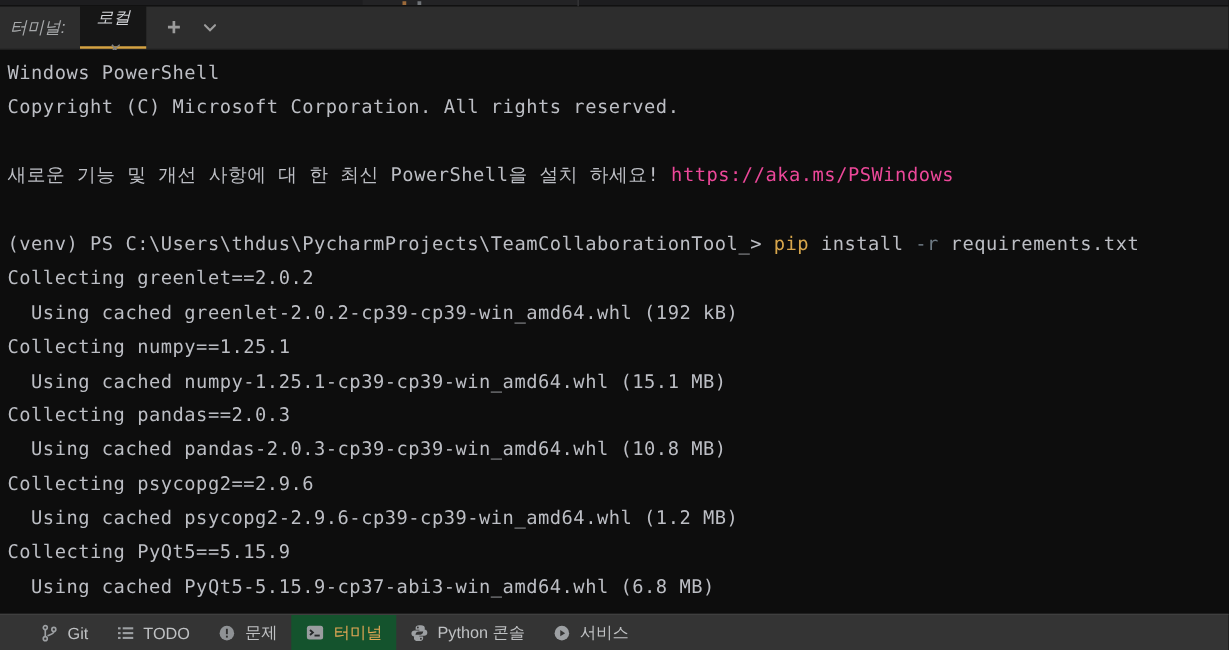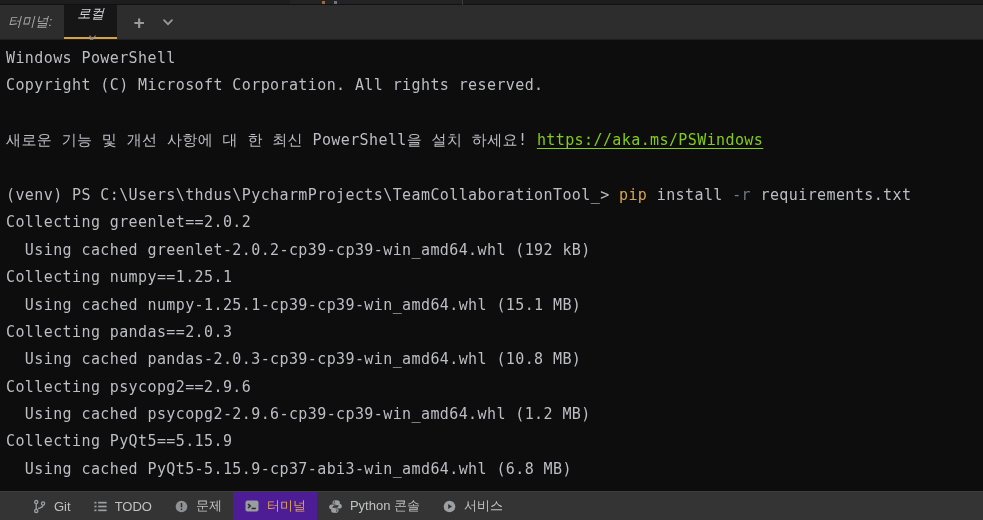--- a/index.html
+++ b/index.html
@@ -22,29 +22,29 @@
   .tab-close { color:#828282; font-size:12px; line-height:1; padding-top:1px; }
   .bar-icon { align-self:center; margin-left:16px; display:flex; align-items:center; }
   .plus-glyph { color:#9b9b9b; font-size:19px; font-weight:bold; line-height:1; }
 
   
   .terminal { flex:1 1 auto; background:#0d0d0d; padding:5px 16px 0 6px; overflow:hidden;
               font-family:"DejaVu Sans Mono","Liberation Mono",monospace;
               font-size:15px; line-height:27.4px; letter-spacing:0.4px; white-space:pre; }
   .tline { height:27.4px; }
   .seg-default { color:#bcbec4; }
-  .seg-link { color:#84cc16; text-decoration:underline; text-underline-offset:3px; cursor:pointer; }
+  .seg-link { color:#ec4899; text-underline-offset:3px; cursor:pointer; }
   .seg-command { color:#d7a64c; }
   .seg-flag { color:#6e7a84; }
 
   
   .statusbar { height:29px; background:#343434; border-top:1px solid #3f3f3f; display:flex; align-items:stretch; padding-left:21px; font-size:13px; flex:0 0 auto; }
   .sb-item { display:flex; align-items:center; gap:7px; padding:0 11px; color:#bfc1c3; cursor:default; }
   .sb-item .lbl { white-space:nowrap; }
-  .sb-item.active { background:#4c1d95; color:#e2a755;text-align:right; }
+  .sb-item.active { background:#14532d; color:#e2a755;text-align:right; }
   svg { display:block; }
 </style>
 </head>
 <body>
 
 <div class="app">
 
   <div class="top-edge">
     <div class="lighter"></div>
     <div class="speck1"></div>

